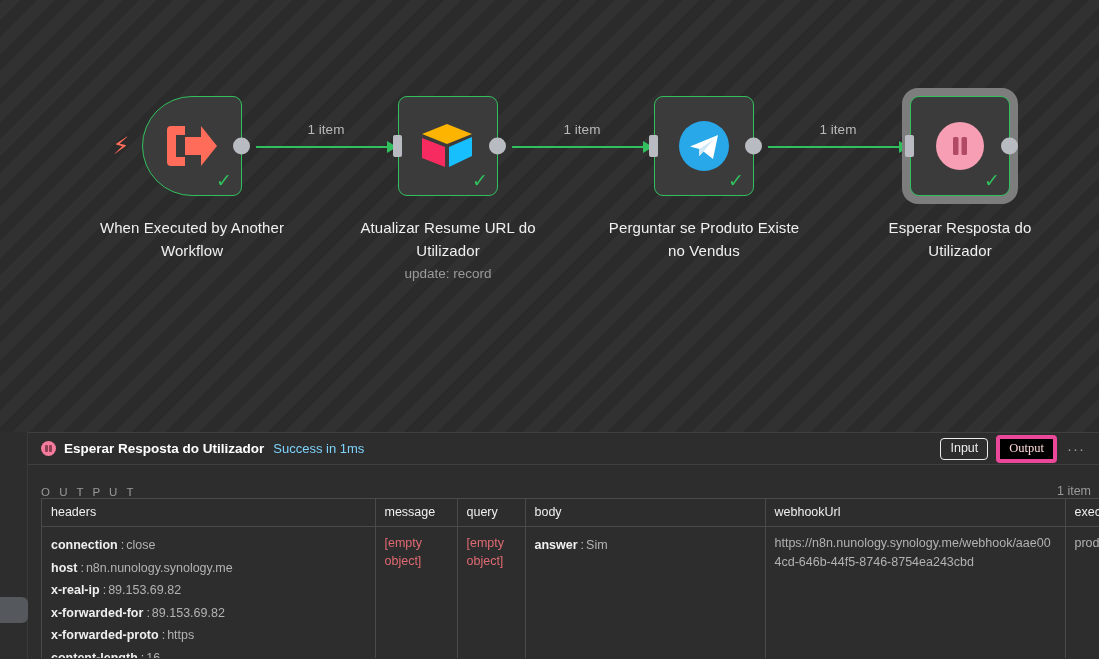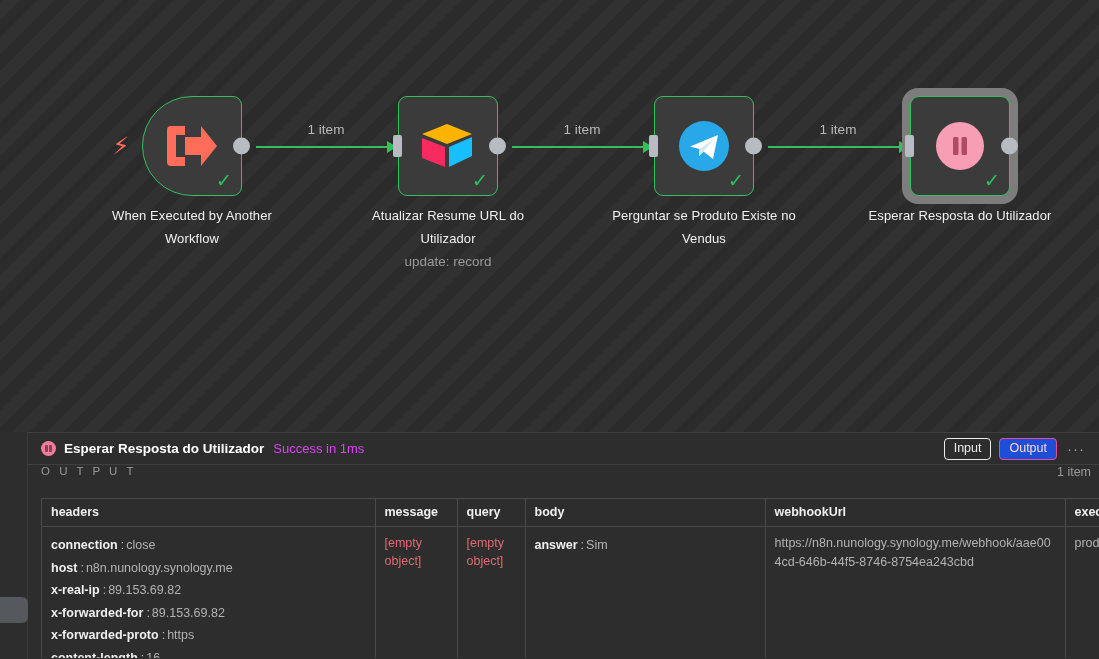--- a/index.html
+++ b/index.html
@@ -63,24 +63,24 @@
 
   .bolt {
     position: absolute; top: 50%; transform: translateY(-50%);
     left: -33px; width: 22px; height: 26px;
     color: #ff6d5a; font-size: 24px; line-height: 24px;
     font-family: "DejaVu Sans", sans-serif;
     display: flex; align-items: center; justify-content: center;
   }
 
   .node-title {
-    margin-top: 8px;
+    margin-top: 20px;
     text-align: center;
     color: #f0f0f0;
-    font-size: 13px;
+    font-size: 15px;
     line-height: 23px;
     letter-spacing: .1px;
   }
   .node-sub {
     margin-top: 3px;
     text-align: center;
     color: #9a9a9a;
     font-size: 13.5px;
     line-height: 18px;
   }
@@ -128,54 +128,54 @@
     border-bottom: 1px solid #3f3f3f;
   }
   .pause-icon {
     width: 15px; height: 15px; border-radius: 50%;
     background: #f47b9b;
     display: flex; align-items: center; justify-content: center;
     gap: 1.5px; flex: none;
   }
   .pause-icon i { display:block; width: 2.5px; height: 7px; background:#8d3f54; border-radius:1px; }
   #ndv-title { margin-left: 8px; color: #fff; font-size: 13.5px; font-weight: bold; }
-  #ndv-status { margin-left: 9px; color: #d946ef; font-size: 13px; }
+  #ndv-status { margin-left: 9px; color: #7dd3fc; font-size: 13px; }
 
   .hdr-btns { margin-left: auto; display: flex; align-items: center; gap: 8px; }
   .btn {
     font-size: 12.5px; padding: 2px 9px 3px; border-radius: 4px;
     line-height: 15px; cursor: pointer; text-align: right;
   }
   .btn.input { color: #ebebeb; border: 1px solid #ebebeb; background: transparent; }
-  .btn.output { color: #ffd9d9; border: 1px solid #ec4899; background: #1d4ed8; }
+  .btn.output { color: #ffd9d9; border: 4px solid #ec4899; background: #000000; font-family: Liberation Serif, serif; }
   .dots { color: #9b9b9b; font-size: 15px; letter-spacing: 1px; padding: 0 2px; cursor: pointer; }
 
   #out-bar {
     height: 33px;
-    display: flex; align-items: flex-start;
+    display: flex; align-items: flex-end;
     padding: 0 6px 0 13px;
   }
   #out-label { color: #9a9a9a; font-size: 11.5px; letter-spacing: 3px; }
   #out-count { margin-left: auto; color: #9a9a9a; font-size: 12.5px; padding-right: 2px; }
 
   
   #tbl-wrap {
     margin-left: 13px;
     height: 160px;
     overflow: hidden;
     border-top: 1px solid #4a4a4a;
     border-left: 1px solid #4a4a4a;
   }
   table { border-collapse: collapse; table-layout: fixed; width: 1280px; }
   th, td {
     border-right: 1px solid #4a4a4a;
     border-bottom: 1px solid #4a4a4a;
     text-align: left; vertical-align: top;
   }
-  th { color: #efefef; font-size: 12.5px; font-weight: bold; padding: 6px 9px 7px; }
+  th { color: #efefef; font-size: 12.5px; font-weight: normal; padding: 6px 9px 7px; }
   td { padding: 7px 9px 8px; font-size: 12.5px; color: #bdbdbd; }
   .kv { line-height: 22.5px; white-space: nowrap; }
   .kv b { color: #efefef; font-weight: bold; }
   .kv .colon { color: #bdbdbd; padding: 0 2px 0 3px; }
   .kv .val { color: #b2b2b2; }
   .empty { color: #e06a72; line-height: 18px; }
   .url { color: #b2b2b2; line-height: 18.5px; word-break: break-all; }
 
   .c-headers { width: 333px; }
   .c-params  { width: 82px; }

